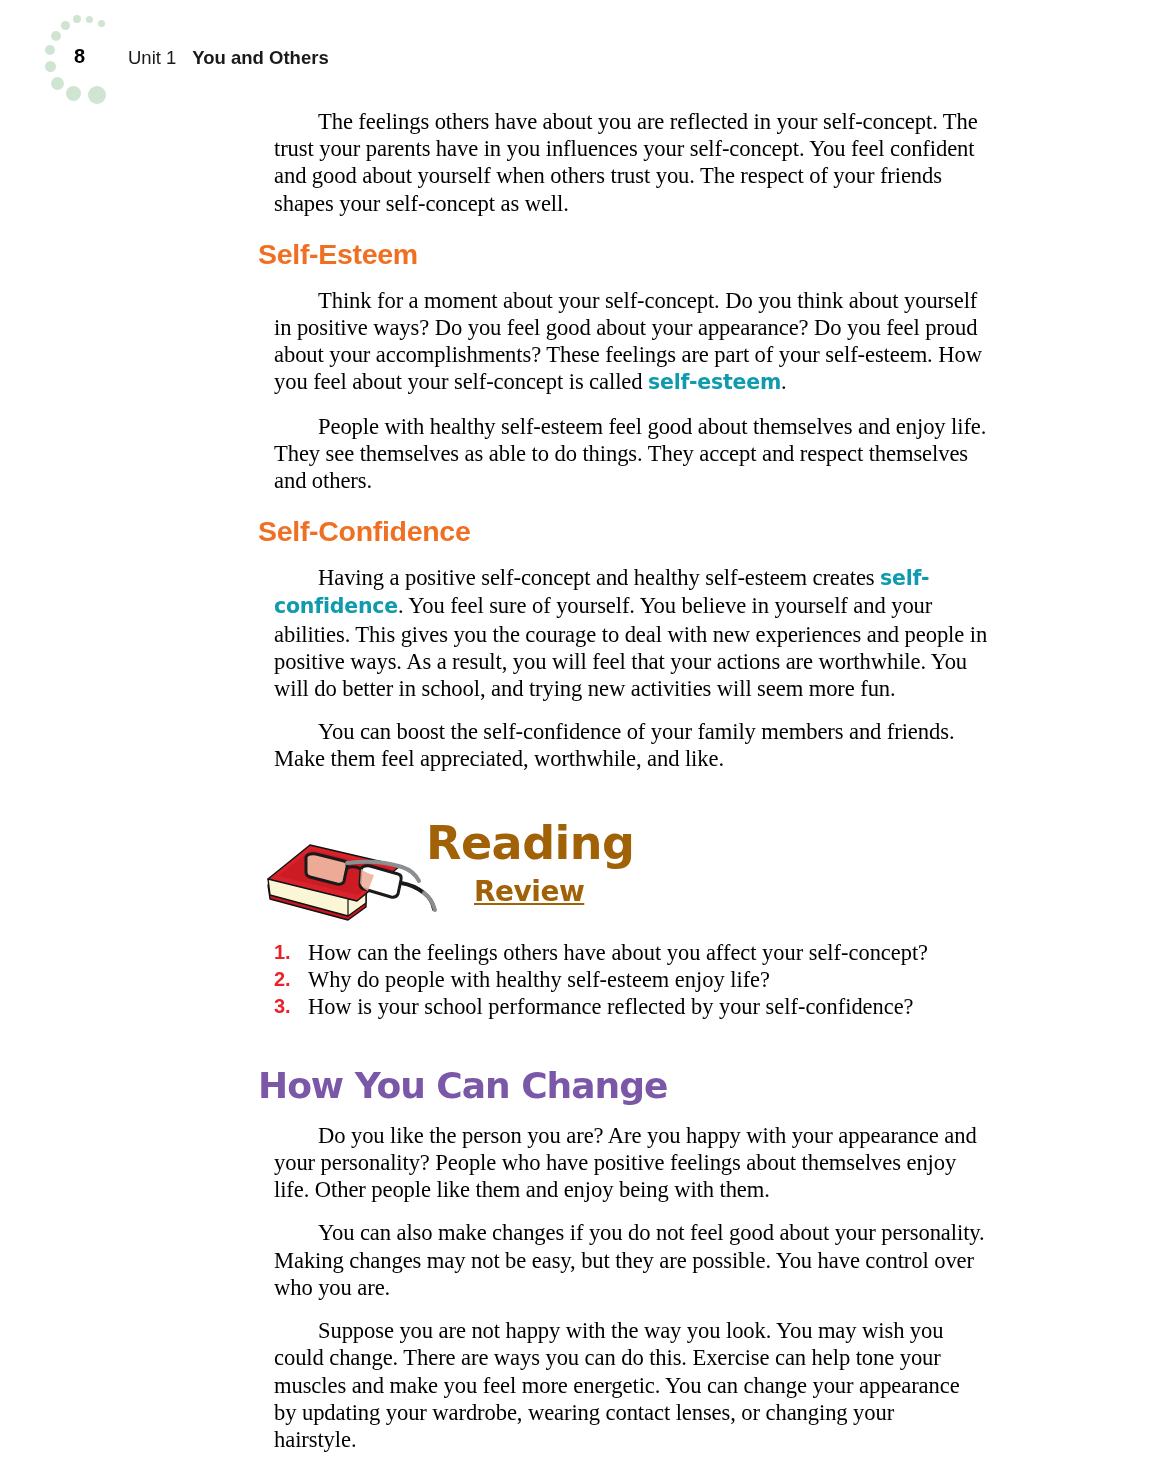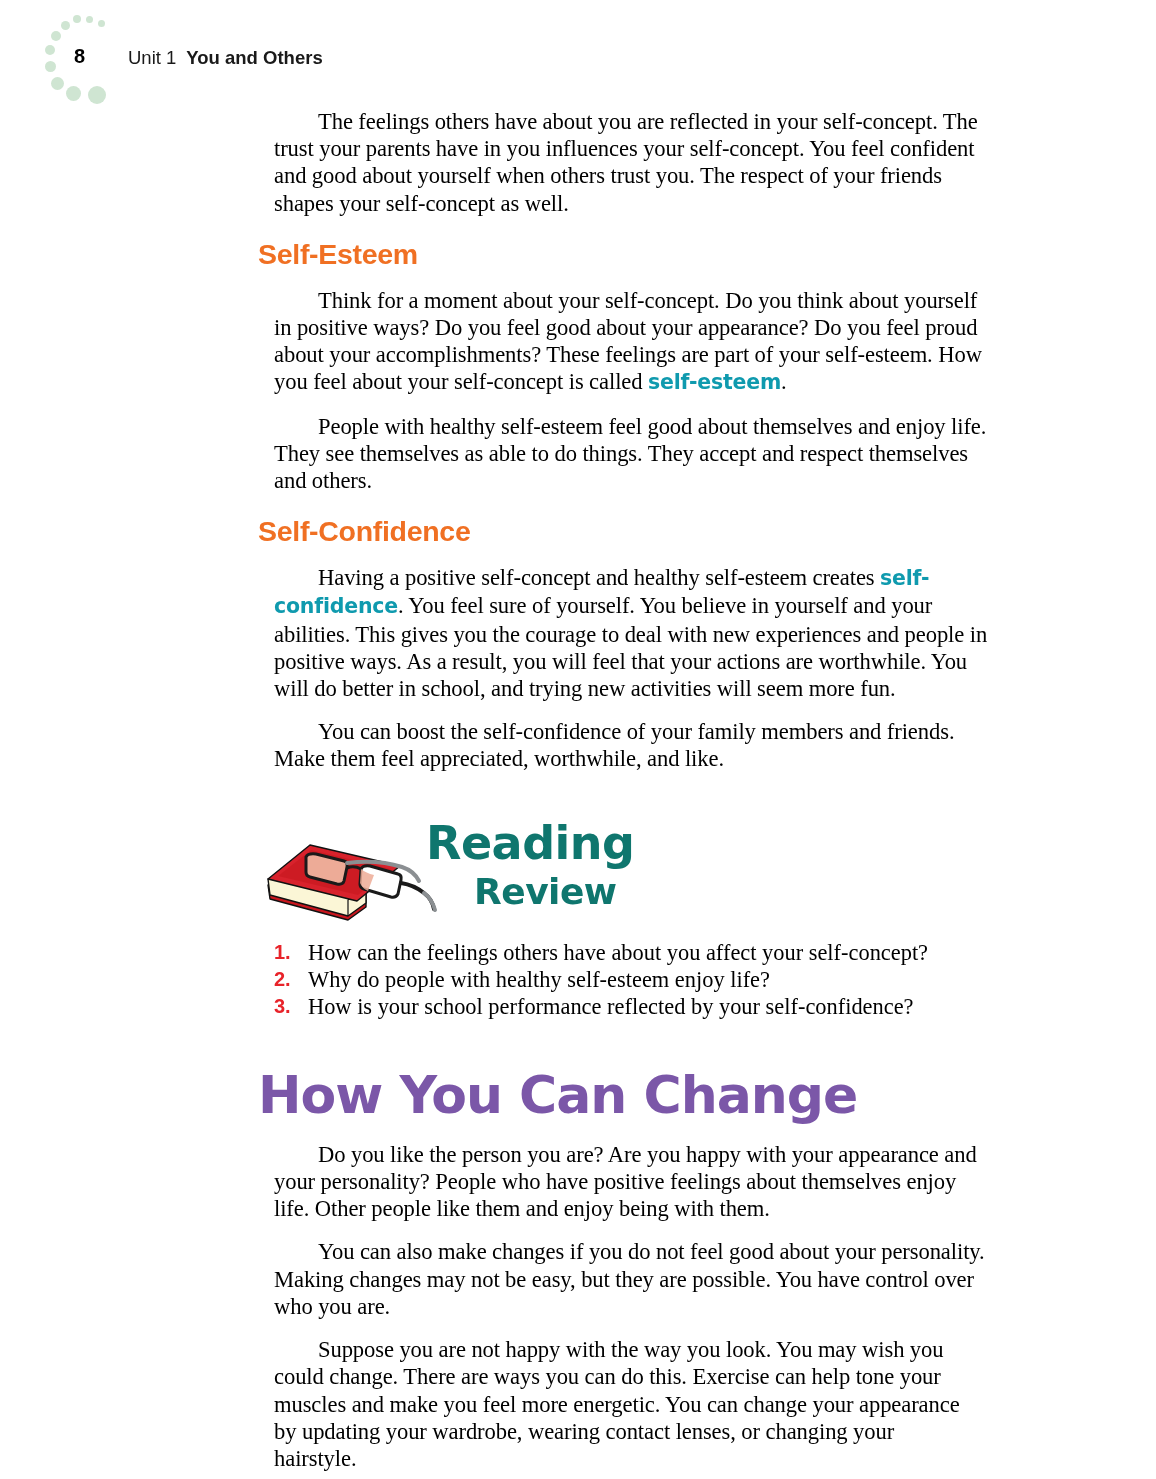--- a/index.html
+++ b/index.html
@@ -49,21 +49,21 @@
   }
   .head-unit {
     position: absolute;
     left: 128px;
     top: 47px;
     font-family: "Liberation Sans", "DejaVu Sans", sans-serif;
     font-size: 18.5px;
     color: #1a1a1a;
   }
   .head-unit .unit-label { font-weight: normal; }
-  .head-unit .unit-title { font-weight: bold; margin-left: 10px; }
+  .head-unit .unit-title { font-weight: bold; margin-left: 16px; }
 
   
   .column {
     position: absolute;
     left: 258px;
     top: 92px;
     width: 752px;
   }
 
   p.body-text {
@@ -105,33 +105,34 @@
     width: 180px;
     height: 104px;
   }
   .rr-words {
     position: absolute;
     left: 168px;
     top: 0;
     width: 400px;
     font-family: "DejaVu Sans", "Liberation Sans", sans-serif;
     font-weight: bold;
-    color: #0f766e;
+    color: #a16207;
     letter-spacing: -0.5px;
   }
   .rr-word-1 {
     font-size: 46px;
     line-height: 52px;
     display: block;
   }
   .rr-word-2 {
-    font-size: 36px;
+    font-size: 28px;
     line-height: 46px;
     display: block;
     margin-left: 48px;
+    text-decoration: underline;
   }
 
   .review-questions {
     margin: 4px 0 0 4px;
     padding: 0;
     list-style: none;
   }
   .review-questions li {
     font-size: 22.4px;
     line-height: 27.4px;
@@ -143,21 +144,21 @@
     left: 12px;
     top: 0;
     font-family: "Liberation Sans", "DejaVu Sans", sans-serif;
     font-weight: bold;
     font-size: 20px;
     color: #e8232a;
   }
 
   h1.big-heading {
     font-family: "DejaVu Sans", "Liberation Sans", sans-serif;
-    font-size: 52px;
+    font-size: 36px;
     font-weight: bold;
     color: #7b57a8;
     margin: 44px 0 10px 0;
     letter-spacing: -1px;
   }
 </style>
 </head>
 <body>
 
 <div class="running-head">

